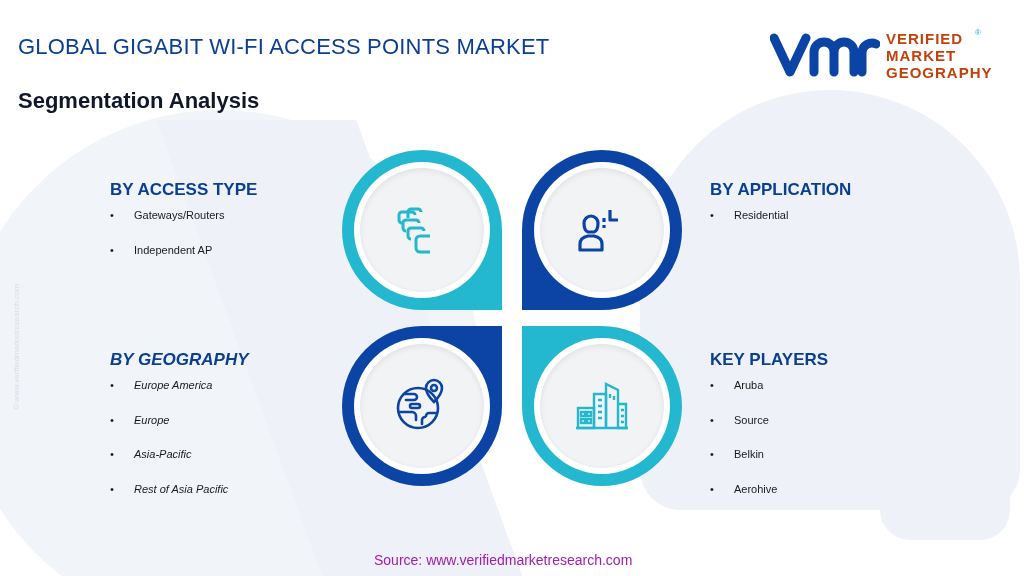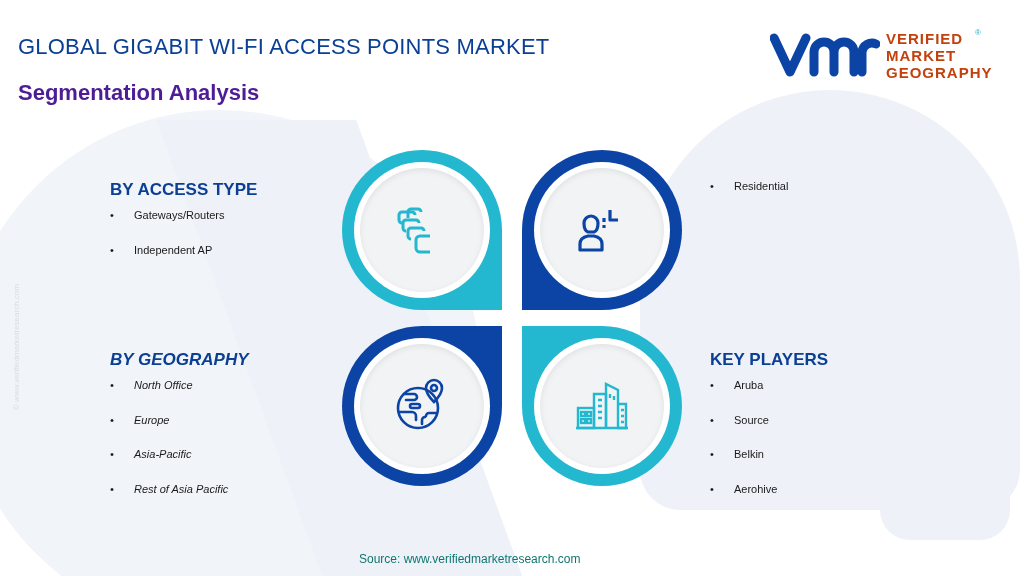--- a/index.html
+++ b/index.html
@@ -7,21 +7,21 @@
   body { position: relative; font-family: "Liberation Sans", "DejaVu Sans", sans-serif; }
 
   
   .bg-shape { position: absolute; background: #eef2f8; }
   .bg-v-left { left: -40px; top: 110px; width: 520px; height: 520px; border-radius: 50%; background: #f1f4f9; }
   .bg-v-mid { left: 240px; top: 120px; width: 200px; height: 460px; transform: skewX(20deg); background: #eef2f8; }
   .bg-r { left: 640px; top: 90px; width: 380px; height: 420px; border-radius: 190px 190px 40px 40px; background: #eef2f8; }
   .bg-r2 { left: 880px; top: 340px; width: 130px; height: 200px; border-radius: 30px; background: #eef2f8; }
 
   .title { position: absolute; left: 18px; top: 34px; font-size: 22px; font-weight: normal; color: #0b3f94; letter-spacing: 0.2px; }
-  .subtitle { position: absolute; left: 18px; top: 80px; font-size: 22px; font-weight: bold; color: #4c1d95; }
+  .subtitle { position: absolute; left: 18px; top: 88px; font-size: 22px; font-weight: bold; color: #0f172a; }
 
   .logo { position: absolute; left: 770px; top: 30px; width: 220px; height: 55px; }
   .logo-mark { position: absolute; left: 0; top: 2px; width: 110px; height: 45px; }
   .logo-text { position: absolute; left: 116px; top: 0; font-size: 15px; line-height: 17px; color: #c2410c; font-weight: bold; letter-spacing: 1px; }
   .logo-reg { position: absolute; left: 205px; top: -2px; font-size: 8px; color: #1fb3c8; }
 
   .side-watermark { position: absolute; left: 12px; top: 410px; transform: rotate(-90deg); transform-origin: left top; font-size: 8px; color: #d9dde3; white-space: nowrap; }
 
   .section { position: absolute; }
   .section h3 { font-size: 17px; font-weight: bold; color: #0b3f94; margin-bottom: 9px; }
@@ -41,21 +41,21 @@
 
   .drop-tl { left: 342px; top: 150px; }
   .drop-tl .shape { background: #23b8cf; border-radius: 50% 50% 0 50%; }
   .drop-tr { left: 522px; top: 150px; }
   .drop-tr .shape { background: #0b44a4; border-radius: 50% 50% 50% 0; }
   .drop-bl { left: 342px; top: 326px; }
   .drop-bl .shape { background: #0b44a4; border-radius: 50% 0 50% 50%; }
   .drop-br { left: 522px; top: 326px; }
   .drop-br .shape { background: #23b8cf; border-radius: 0 50% 50% 50%; }
 
-  .source { position: absolute; left: 359px; top: 552px; font-size: 12px; color: #0f766e; }
+  .source { position: absolute; left: 374px; top: 552px; font-size: 14px; color: #a21caf; }
 </style>
 </head>
 <body>
 
 <div class="bg-shape bg-v-left"></div>
 <div class="bg-shape bg-v-mid"></div>
 <div class="bg-shape bg-r"></div>
 <div class="bg-shape bg-r2"></div>
 
 <div class="title">GLOBAL GIGABIT WI-FI ACCESS POINTS MARKET</div>
@@ -79,29 +79,30 @@
 
 <div class="section sec-product">
   <h3>BY ACCESS TYPE</h3>
   <ul>
     <li>Gateways/Routers</li>
     <li>Independent AP</li>
   </ul>
 </div>
 
 <div class="section sec-application">
+  <h3>BY APPLICATION</h3>
   <ul>
     <li>Residential</li>
   </ul>
 </div>
 
 <div class="section sec-geography">
   <h3>BY GEOGRAPHY</h3>
   <ul>
-    <li>North Office</li>
+    <li>Europe America</li>
     <li>Europe</li>
     <li>Asia-Pacific</li>
     <li>Rest of Asia Pacific</li>
   </ul>
 </div>
 
 <div class="section sec-players">
   <h3>KEY PLAYERS</h3>
   <ul>
     <li>Aruba</li>

